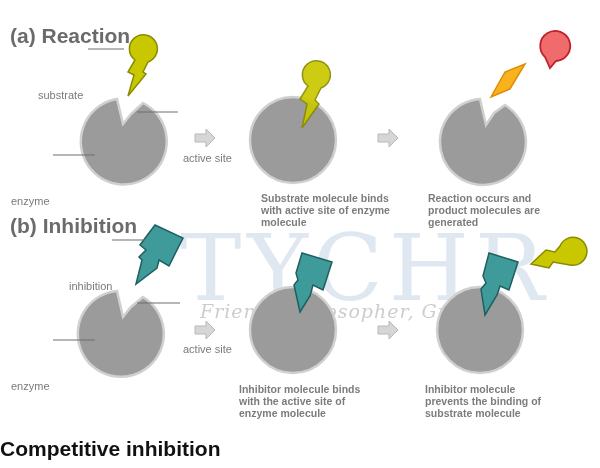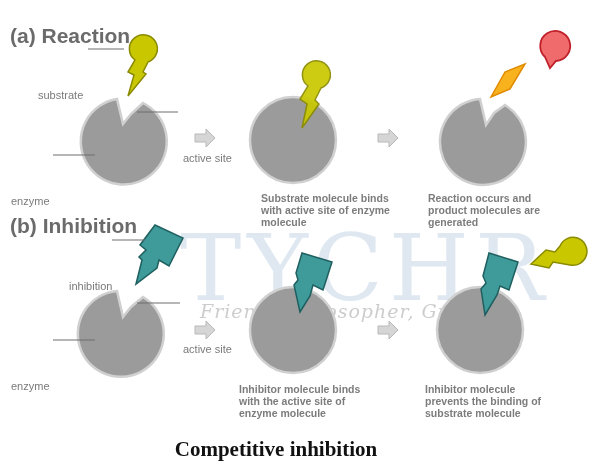--- a/index.html
+++ b/index.html
@@ -1,21 +1,21 @@
 <!DOCTYPE html>
 <html><head>
 <meta charset="utf-8">
 <style>
   html, body { margin:0; padding:0; background:#ffffff; }
   body { width:600px; height:468px; position:relative; overflow:hidden; font-family:"Liberation Sans", sans-serif; }
   .abs { position:absolute; }
   .section-title { font-weight:bold; font-size:21px; color:#6b6b6b; }
   .label { font-size:11px; color:#7a7a7a;margin-top:47px; }
   .caption { font-size:10.5px; font-weight:bold; color:#7c7c7c; line-height:12px; }
-  .footer { font-family:Liberation Serif, serif; font-weight:bold; font-size:21px; color:#111; width:552px; text-align:center; }
+  .footer { font-family:Liberation Sans, sans-serif; font-weight:bold; font-size:21px; color:#111; width:552px; text-align:left; }
   .wm-big { font-family:"DejaVu Serif", serif; font-size:92px; color:#b9cde0; opacity:0.45; letter-spacing:6px; }
   .wm-small { font-family:"DejaVu Serif", serif; font-style:italic; font-size:19px; color:#b8b8b8; opacity:0.7; letter-spacing:1px; }
   svg { position:absolute; left:0; top:0; }
 </style>
 </head>
 <body>
 
 <div class="abs wm-big" style="left:180px; top:215px;">TYCHR</div>
 <div class="abs wm-small" style="left:200px; top:300px;">Friend, Philosopher, Guide</div>
 

